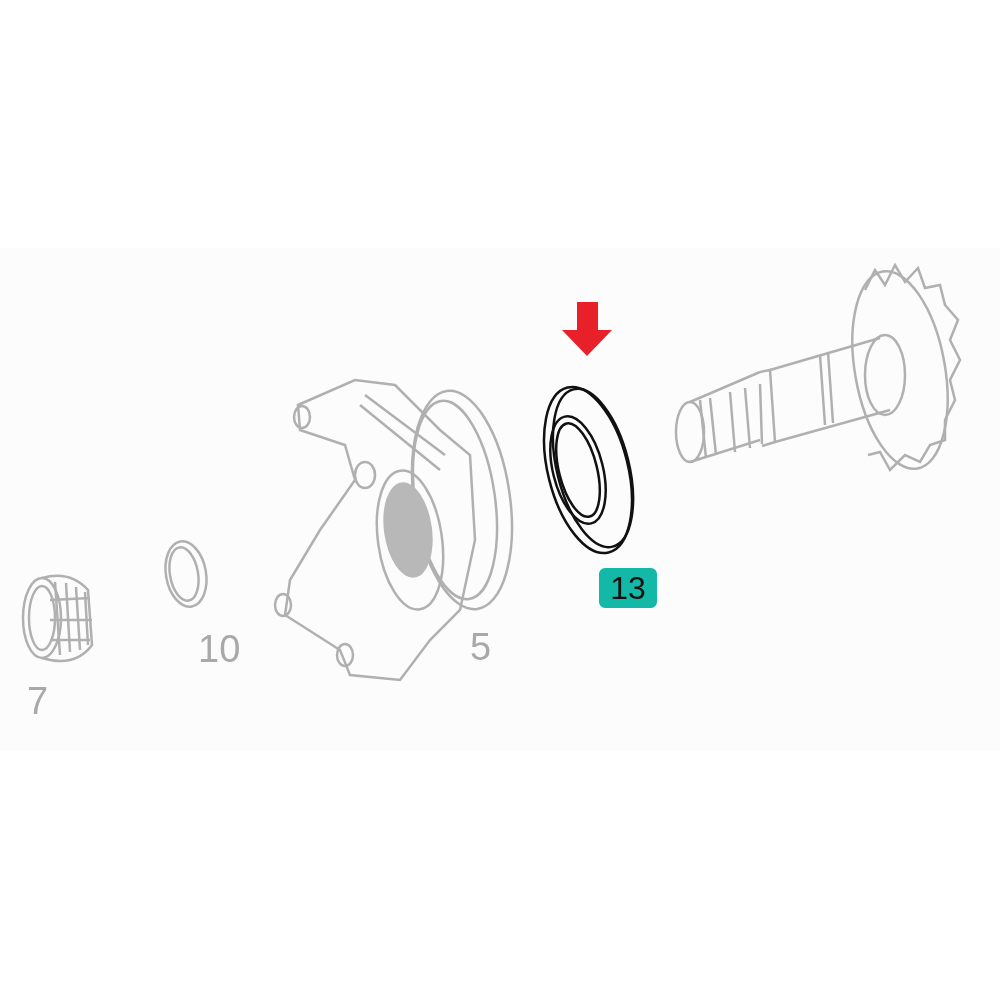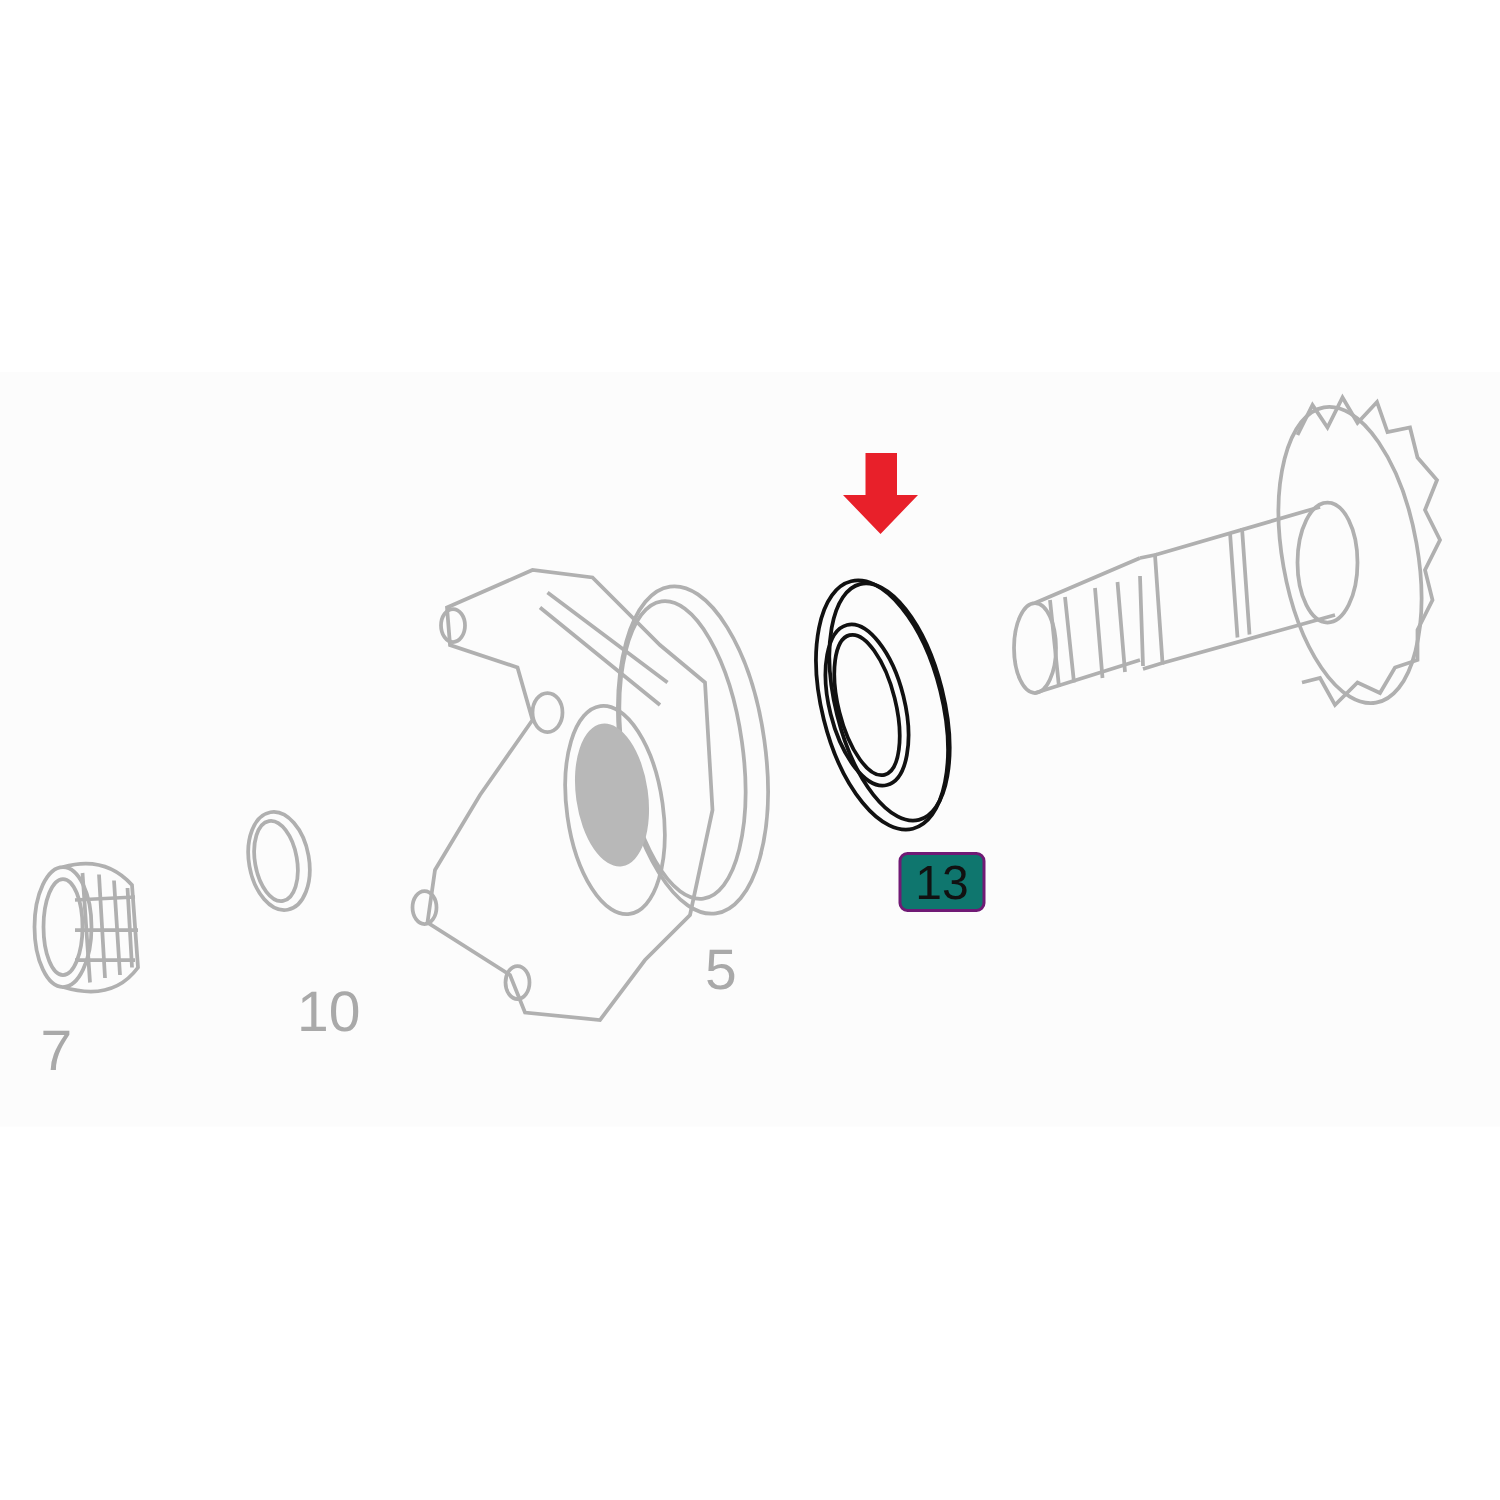--- a/index.html
+++ b/index.html
@@ -2,21 +2,21 @@
 <html><head>
   <meta charset="utf-8">
   <style>
     html, body { margin: 0; padding: 0; background: #ffffff; }
     body { width: 1000px; height: 1000px; position: relative; overflow: hidden; font-family: "Liberation Sans", sans-serif; }
     .panel { position: absolute; left: 0; top: 248px; width: 1000px; height: 503px; background: #fcfcfc; }
     svg.diagram { position: absolute; left: 0; top: 0; width: 1000px; height: 1000px; }
     .callout { position: absolute; font-size: 38px; color: #a9a9a9; line-height: 1; }
     .callout-highlight {
       position: absolute; left: 599px; top: 568px; width: 58px; height: 40px;
-      background: #0f766e; border: 2px solid #701a75; border-radius: 6px;
+      background: #14b8a6; border: 2px solid #14b8a6; border-radius: 6px;
       box-sizing: border-box; display: flex; align-items: center; justify-content: center;
       font-size: 32px; color: #111; line-height: 1;
     }
   </style>
 </head>
 <body>
 
 <div class="panel"></div>
 
 <svg class="diagram" viewBox="0 0 1000 1000">
@@ -68,15 +68,15 @@
     <path d="M760 372 L770 370 L775 442 L762 446"></path>
     <path d="M770 370 L880 338 M775 442 L890 410"></path>
     <path d="M820 355 L825 425 M828 352 L833 423"></path>
     <ellipse cx="885" cy="375" rx="20" ry="40"></ellipse>
     <ellipse cx="900" cy="370" rx="45" ry="100" transform="rotate(-10 900 370)"></ellipse>
     <path d="M865 290 L875 270 L885 285 L895 265 L905 282 L918 268 L925 288 L940 285 L945 305 L958 320 L950 340 L960 360 L950 380 L955 400 L945 420 L945 440 L930 445 L920 462 L905 455 L890 470 L880 452 L868 455"></path>
   </g>
 </svg>
 
 <div class="callout" style="left:27px; top:682px;">7</div>
-<div class="callout" style="left:198px; top:656px;">10</div>
+<div class="callout" style="left:198px; top:630px;">10</div>
 <div class="callout" style="left:470px; top:628px;">5</div>
 <div class="callout-highlight">13</div>
 
 </body></html>

